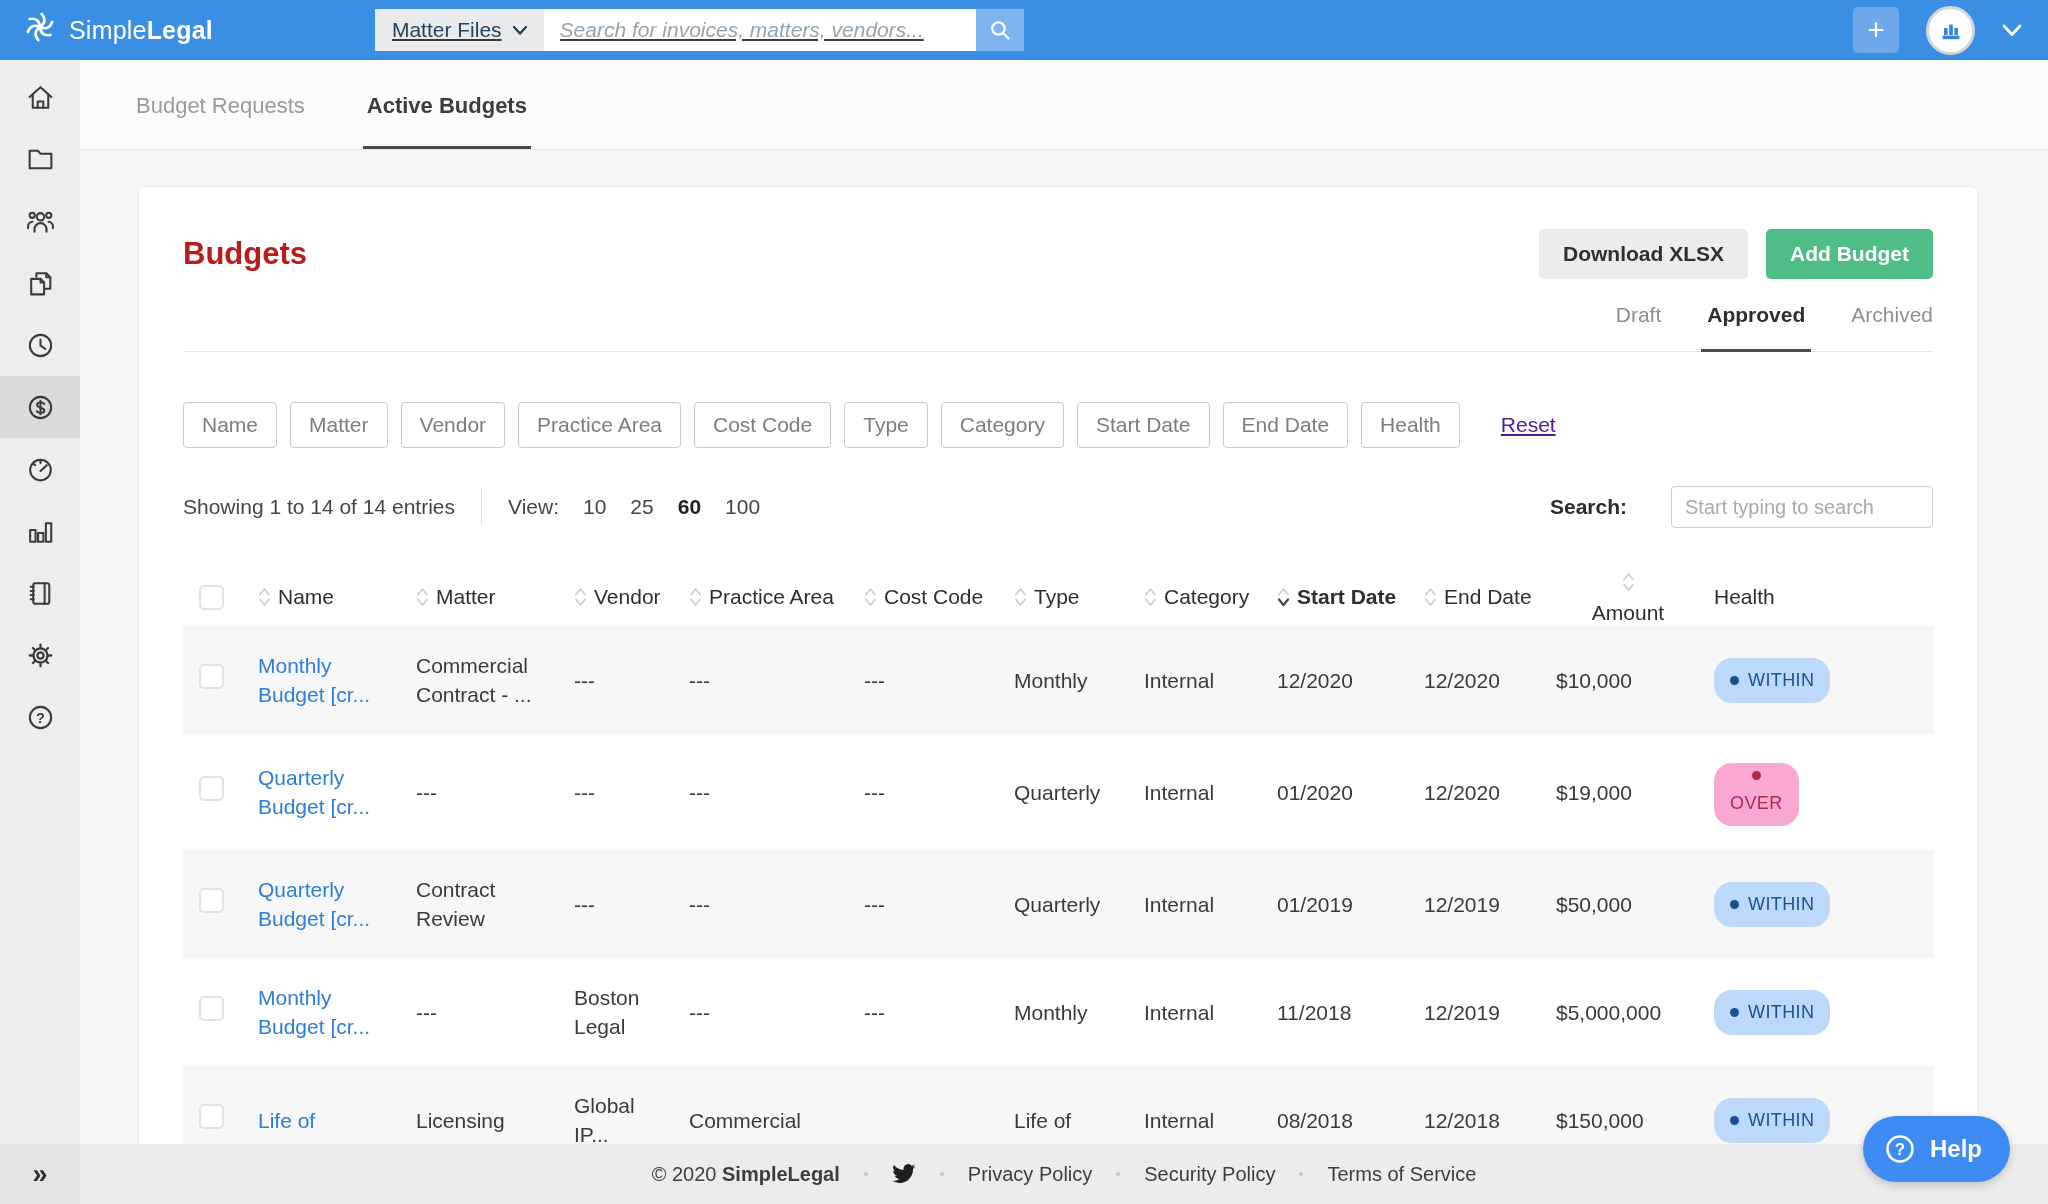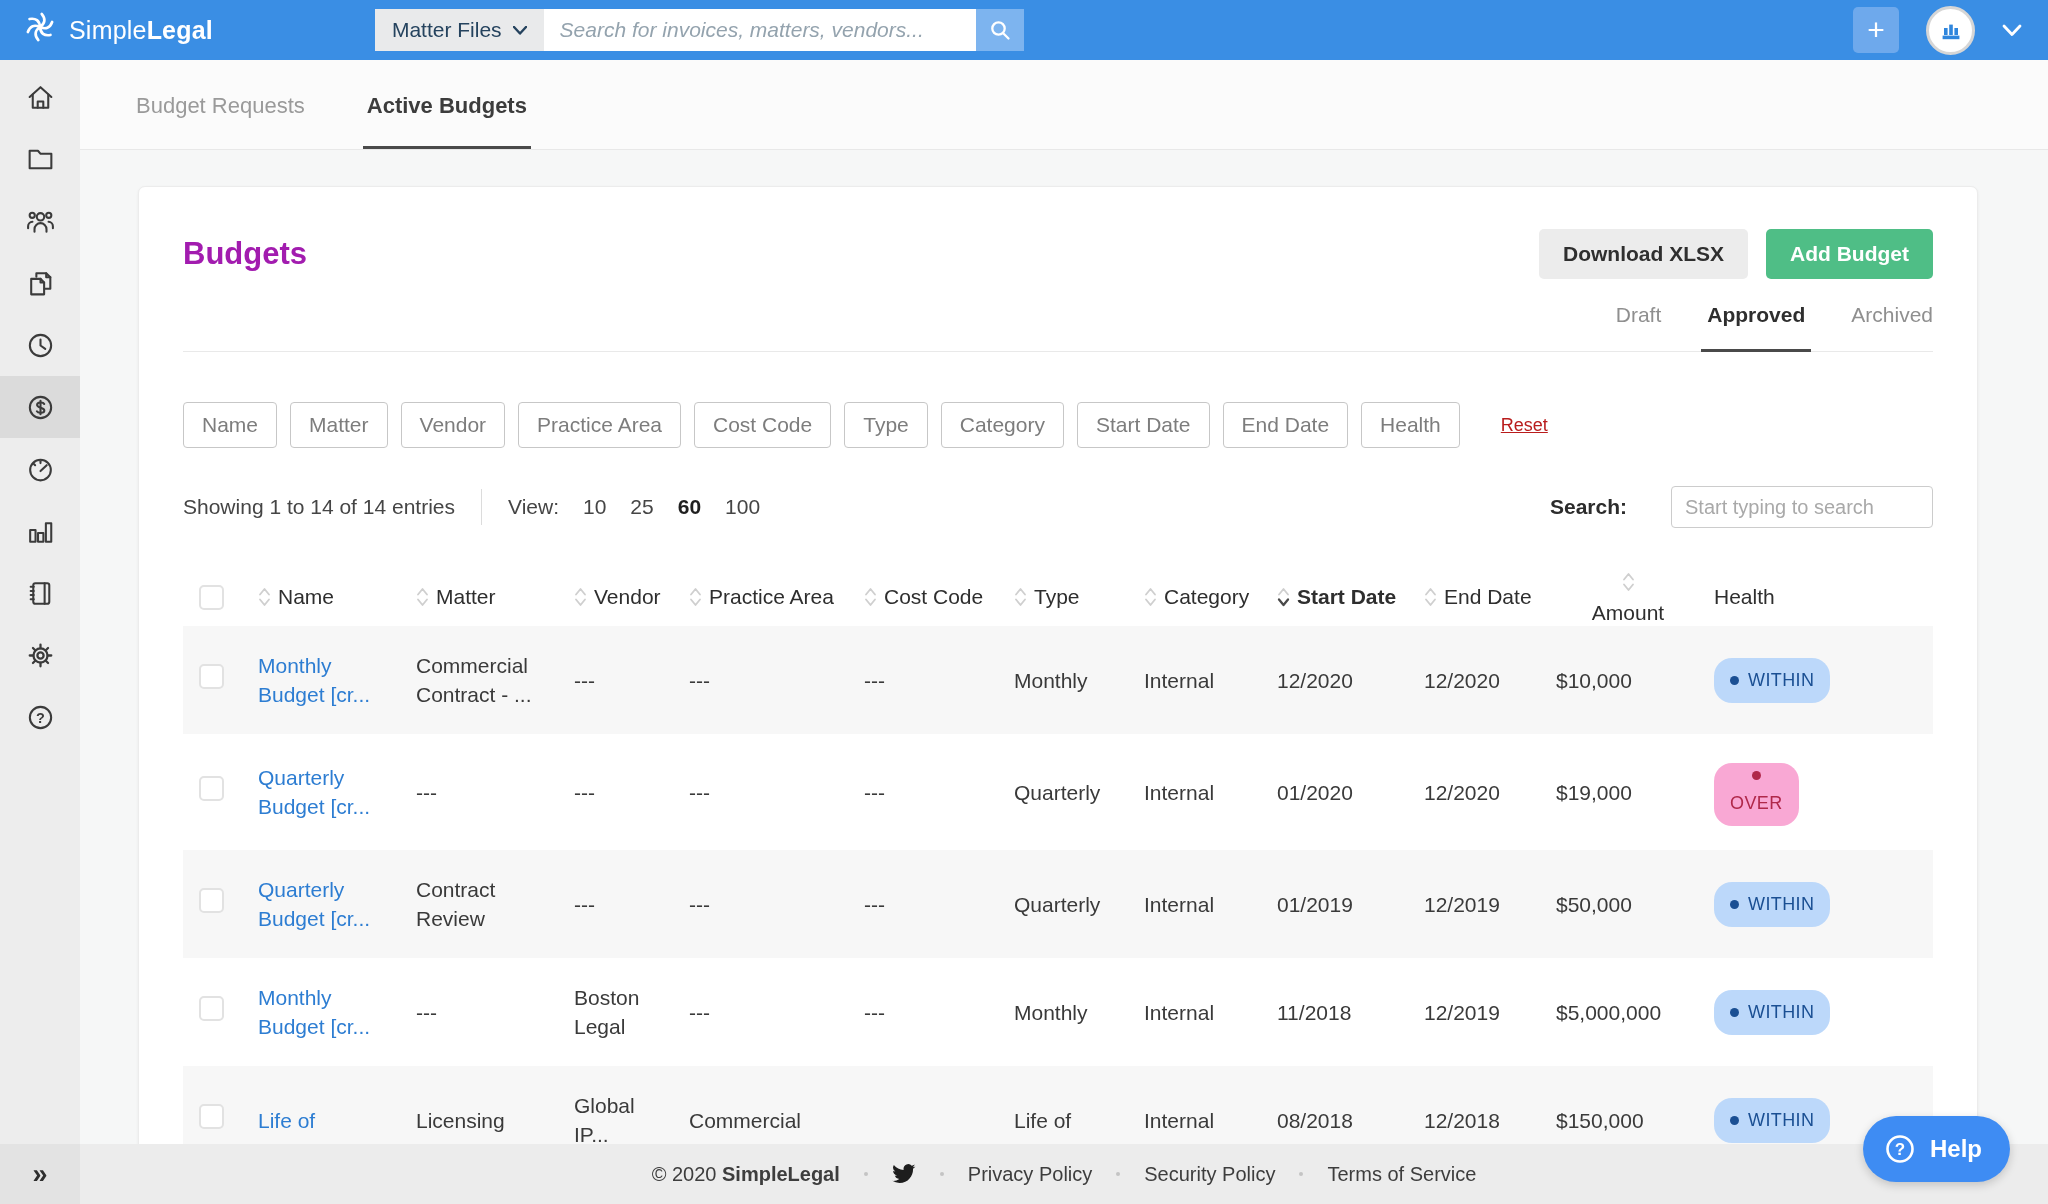--- a/index.html
+++ b/index.html
@@ -11,21 +11,21 @@
     position: relative;
     color: #3a3a3a;
   }
   
   .topbar {
     position: fixed; top:0; left:0; width:2048px; height:60px;
     background:#3a8ee4; display:flex; align-items:center; z-index:50;
   }
   .brand { display:flex; align-items:center; gap:11px; margin-left:22px; color:#fff; font-size:25px; letter-spacing:.2px; }
   .brand .bold { font-weight:bold; }
-  .searchbar { display:flex; align-items:center; margin-left:162px; height:58px; border-radius:0; overflow:hidden; }
+  .searchbar { display:flex; align-items:center; margin-left:162px; height:58px; border-radius:0; overflow:hidden;text-decoration:underline; }
   .scope {
     background:#e9eaeb; color:#25435e; height:42px; display:flex; align-items:center;
     gap:11px; padding:0 17px; font-size:21px; font-weight:500; cursor:pointer;
   }
   .search-input {
     width:432px; height:42px; border:none; outline:none; padding:0 16px;
     font-size:21px; font-style:italic; color:#444; font-family:"Liberation Sans",sans-serif;
   }
   .search-input::placeholder { color:#94a3ae; font-style:italic; }
   .search-btn { width:48px; height:42px; background:#7db4ef; border:none; display:flex; align-items:center; justify-content:center; cursor:pointer; }
@@ -55,34 +55,34 @@
   }
   .nav-tab { font-size:22px; color:#9a9a9a; padding-bottom:30px; position:relative; cursor:pointer; }
   .nav-tab.active { color:#3c3c3c; font-weight:bold; }
   .nav-tab.active::after { content:""; position:absolute; left:-4px; right:-4px; bottom:0; height:3px; background:#4a4a4a; }
 
   .card {
     margin:36px 70px 0 58px; background:#fff; border:1px solid #ececec; border-radius:7px;
     box-shadow:0 1px 3px rgba(0,0,0,.06); padding:42px 44px 60px; height:1500px;
   }
   .card-header { display:flex; align-items:center; }
-  .card-title { font-size:31px; font-weight:600; color:#a21caf; }
+  .card-title { font-size:31px; font-weight:600; color:#b91c1c; }
   .header-buttons { margin-left:auto; display:flex; gap:18px; }
   .btn { border:none; border-radius:5px; font-size:21px; font-weight:bold; padding:13px 24px; cursor:pointer; font-family:"Liberation Sans",sans-serif; }
   .btn-gray { background:#ececec; color:#2f2f2f; }
   .btn-green { background:#4fbe86; color:#fff; }
 
   .status-tabs { display:flex; justify-content:flex-end; gap:46px; margin-top:24px; padding-bottom:24px; border-bottom:1px solid #e9e9e9; }
   .status-tab { font-size:21px; color:#8f8f8f; position:relative; cursor:pointer; }
   .status-tab.active { color:#2e2e2e; font-weight:bold; }
   .status-tab.active::after { content:""; position:absolute; left:-6px; right:-6px; bottom:-25px; height:3px; background:#4a4a4a; }
 
   .filters { display:flex; align-items:center; gap:13px; margin-top:50px; }
   .chip { border:1px solid #c7c7c7; border-radius:4px; padding:10px 18px; font-size:21px; color:#7d7d7d; background:#fff; cursor:pointer; }
-  .reset { color:#b91c1c; text-decoration:underline; font-size:18px; margin-left:28px; cursor:pointer;text-align:right; }
+  .reset { color:#4c1d95; text-decoration:underline; font-size:21px; margin-left:28px; cursor:pointer;text-align:right; }
 
   .summary-row { display:flex; align-items:center; margin-top:38px; font-size:21px; color:#454545; }
   .vdiv { width:1px; height:36px; background:#dcdcdc; margin:0 26px; }
   .view-opts { display:flex; align-items:center; }
   .view-opt { margin-left:24px; cursor:pointer; }
   .view-opt.sel { font-weight:bold; color:#1f1f1f; }
   .search-group { margin-left:auto; display:flex; align-items:center; gap:12px; }
   .search-lab { font-weight:bold; color:#2c2c2c; }
   .table-search {
     width:262px; height:42px; border:1px solid #cccccc; border-radius:4px;

